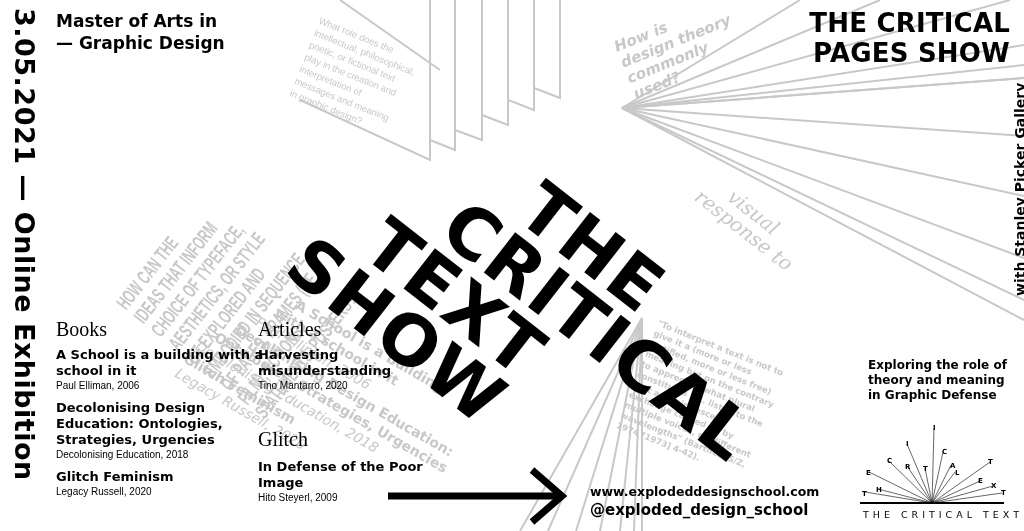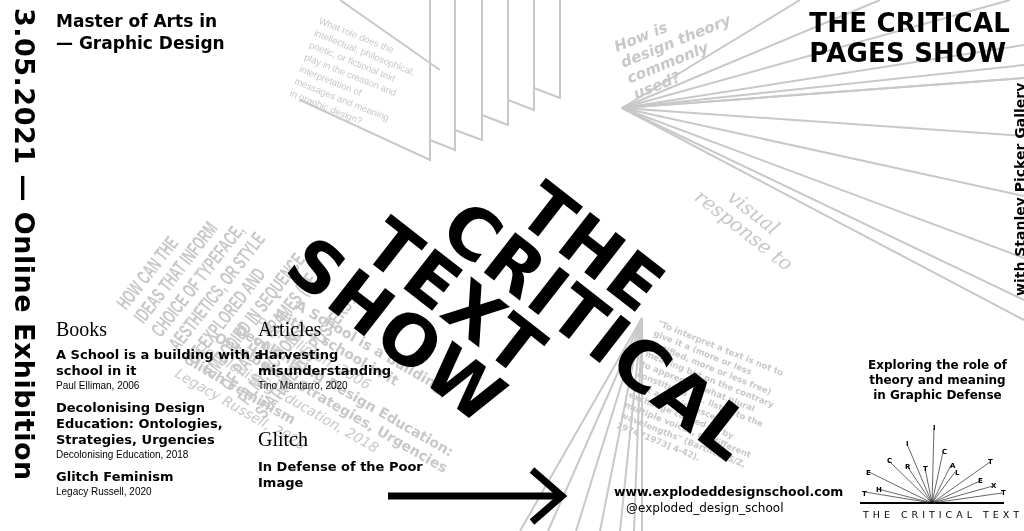--- a/index.html
+++ b/index.html
@@ -1,41 +1,41 @@
 <!DOCTYPE html>
 <html><head>
 <meta charset="utf-8">
 <style>
   html,body{margin:0;padding:0;}
   body{width:1024px;height:531px;overflow:hidden;background:#fff;position:relative;font-family:"DejaVu Sans","Liberation Sans",sans-serif;color:#000;}
   .abs{position:absolute;}
   svg.lines{position:absolute;left:0;top:0;width:1024px;height:531px;}
   .vdate{position:absolute;left:4px;top:8px;transform-origin:0 0;transform:translate(0,0) rotate(90deg) translate(0,-36px);white-space:nowrap;font-weight:bold;font-size:27px;letter-spacing:0.5px;}
   .program{left:56px;top:10px;font-weight:bold;font-size:17px;line-height:22px;}
-  .hdr-title{right:14px;top:8px;font-weight:bold;font-size:26px;line-height:30px;text-align:left;letter-spacing:0.2px;}
+  .hdr-title{right:14px;top:8px;font-weight:bold;font-size:26px;line-height:30px;text-align:right;letter-spacing:0.2px;}
   .gallery{position:absolute;left:1012px;top:296px;transform-origin:0 0;transform:rotate(-90deg);white-space:nowrap;font-weight:bold;font-size:14px;}
   .grey{color:#c8c8c8;}
   .q1{left:322px;top:14px;font-size:9.5px;line-height:13px;transform-origin:0 0;transform:rotate(22deg);font-family:"Liberation Sans",sans-serif;}
   .q2{left:612px;top:40px;font-size:15px;line-height:17px;font-weight:bold;font-style:italic;transform-origin:0 0;transform:rotate(-22deg);}
   .q3{left:660px;top:318px;font-size:8.5px;line-height:11px;font-weight:bold;transform-origin:0 0;transform:rotate(22deg);}
   .visual{left:716px;top:170px;font-family:"DejaVu Serif",serif;font-style:italic;font-size:20px;line-height:20px;transform-origin:0 0;transform:rotate(38deg);}
   .condensed{left:150px;top:80px;font-family:"Liberation Sans",sans-serif;font-weight:bold;font-size:20px;line-height:22px;transform-origin:0 0;transform:rotate(-52deg) scaleX(0.6);white-space:nowrap;}
   .condensed div{white-space:nowrap;}
   .big{left:430px;top:82px;font-weight:bold;font-size:70px;line-height:62px;transform-origin:0 0;transform:rotate(38deg);white-space:nowrap;letter-spacing:2px;}
   .ghost{left:240px;top:262px;font-weight:bold;font-size:14px;line-height:17px;transform-origin:0 0;transform:rotate(30deg);white-space:nowrap;}
   .ghost .sub{font-weight:normal;font-style:italic;}
   .sec-head{font-family:"Liberation Serif",serif;font-size:20px;}
   .item-title{font-weight:bold;font-size:13px;line-height:16px;}
   .item-sub{font-family:"Liberation Sans",sans-serif;font-size:10px;line-height:13px;margin-bottom:8px;}
   .books{left:56px;top:318px;width:210px;}
   .articles{left:258px;top:318px;width:170px;}
   .essays{left:258px;top:428px;width:170px;}
-  .site{left:590px;top:484px;font-weight:bold;font-size:12.5px;margin-left:24px;}
-  .handle{left:590px;top:501px;font-weight:normal;font-size:12px;margin-left:36px;}
-  .tagline{left:868px;top:358px;font-weight:bold;font-size:12px;line-height:15px;text-align:center;}
+  .site{left:590px;top:484px;font-weight:bold;font-size:12.5px;}
+  .handle{left:590px;top:501px;font-weight:bold;font-size:15px;}
+  .tagline{left:868px;top:358px;font-weight:bold;font-size:12px;line-height:15px;}
   .logo-text{left:863px;top:509px;font-size:9.5px;letter-spacing:4px;white-space:nowrap;font-family:"DejaVu Sans",sans-serif;}
 </style>
 </head>
 <body>
 
 <svg class="lines" viewBox="0 0 1024 531">
   <g stroke="#c8c8c8" stroke-width="2" fill="none">
 
     <line x1="340" y1="0" x2="440" y2="70"></line>
 
@@ -205,20 +205,21 @@
   <div class="sec-head">Articles</div>
   <div style="height:6px"></div>
   <div class="item-title">Harvesting misunderstanding</div>
   <div class="item-sub">Tino Mantarro, 2020</div>
 </div>
 
 <div class="abs essays">
   <div class="sec-head">Glitch</div>
   <div style="height:8px"></div>
   <div class="item-title">In Defense of the Poor Image</div>
+  <div class="item-sub">Hito Steyerl, 2009</div>
 </div>
 
 <div class="abs site">www.explodeddesignschool.com</div>
 <div class="abs handle">@exploded_design_school</div>
 
 <div class="abs tagline">
   <div>Exploring the role of</div>
   <div>theory and meaning</div>
   <div>in Graphic Defense</div>
 </div>

